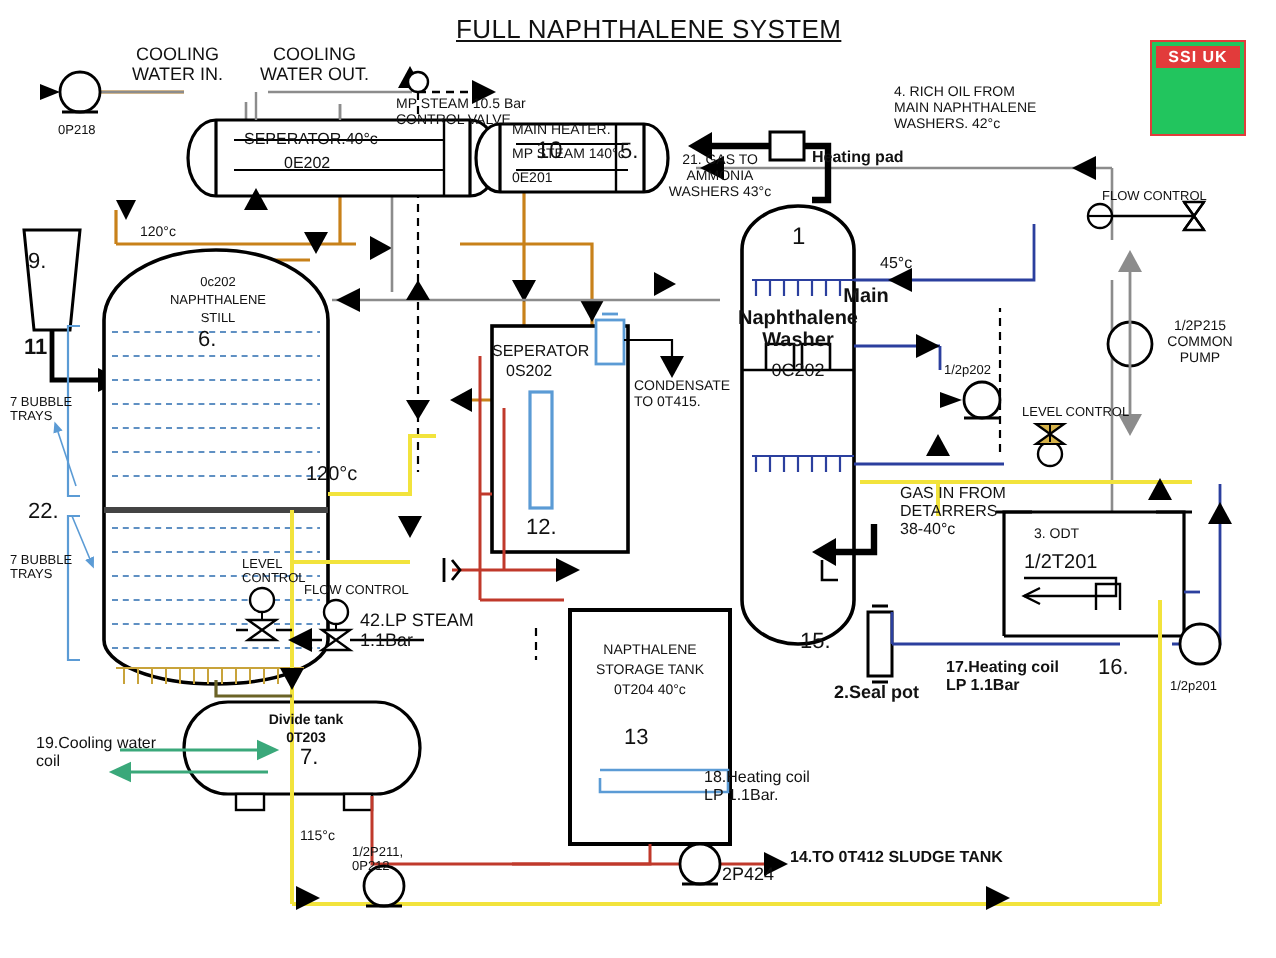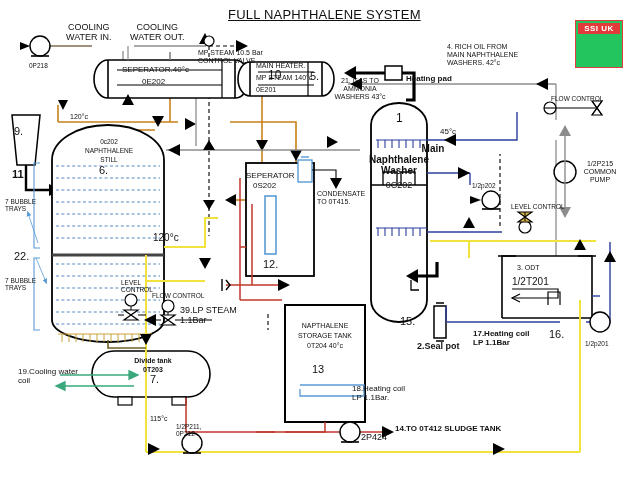--- a/index.html
+++ b/index.html
@@ -445,20 +445,23 @@
   <div class="lbl t10 b c" style="left:387px;top:143px;width:52px;margin-left:20px;">Main</div>
   <div class="lbl t10 b c" style="left:364px;top:154px;width:70px;">Naphthalene</div>
   <div class="lbl t10 b c" style="left:373px;top:165px;width:52px;">Washer</div>
   <div class="lbl t9 c" style="left:373px;top:180px;width:52px;">0C202</div>
   <div class="lbl t11" style="left:400px;top:315px;">15.</div>
 
   <div class="lbl t8" style="left:440px;top:128px;">45°c</div>
   <div class="lbl t65" style="left:472px;top:182px;">1/2p202</div>
   <div class="lbl t65" style="left:511px;top:203px;">LEVEL CONTROL</div>
 
+  <div class="lbl t8" style="left:450px;top:243px;">GAS IN FROM
+DETARRERS
+38-40°c</div>
 
   <div class="lbl t9 b" style="left:417px;top:341px;">2.Seal pot</div>
 
   <div class="lbl t7" style="left:517px;top:264px;">3. ODT</div>
   <div class="lbl t10" style="left:512px;top:276px;">1/2T201</div>
   <div class="lbl t11" style="left:549px;top:328px;">16.</div>
 
   <div class="lbl t8 b" style="left:473px;top:330px;">17.Heating coil
 LP 1.1Bar</div>
 
@@ -509,16 +512,16 @@
 TRAYS</div>
   <div class="lbl t65" style="left:5px;top:277px;">7 BUBBLE
 TRAYS</div>
 
   <div class="lbl t7" style="left:70px;top:113px;">120°c</div>
   <div class="lbl t10" style="left:153px;top:232px;">120°c</div>
 
   <div class="lbl t65" style="left:121px;top:279px;">LEVEL
 CONTROL</div>
   <div class="lbl t65" style="left:152px;top:292px;">FLOW CONTROL</div>
-  <div class="lbl t9" style="left:180px;top:305px;">39.LP STEAM
+  <div class="lbl t9" style="left:180px;top:305px;">42.LP STEAM
 1.1Bar</div>
 
 </div>
 
 </body></html>

